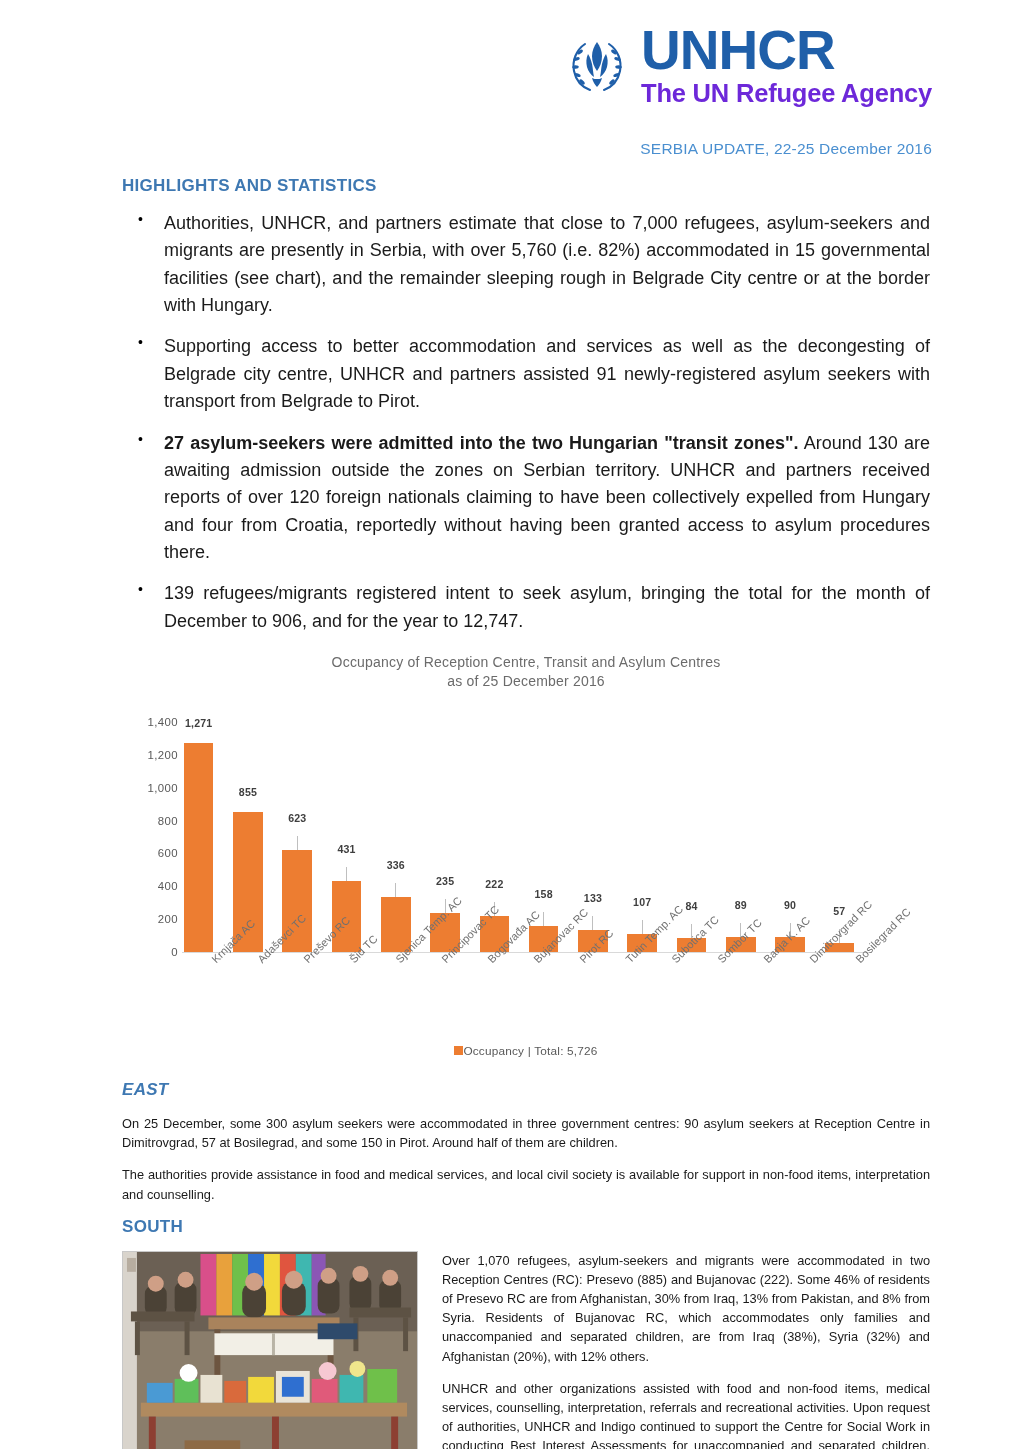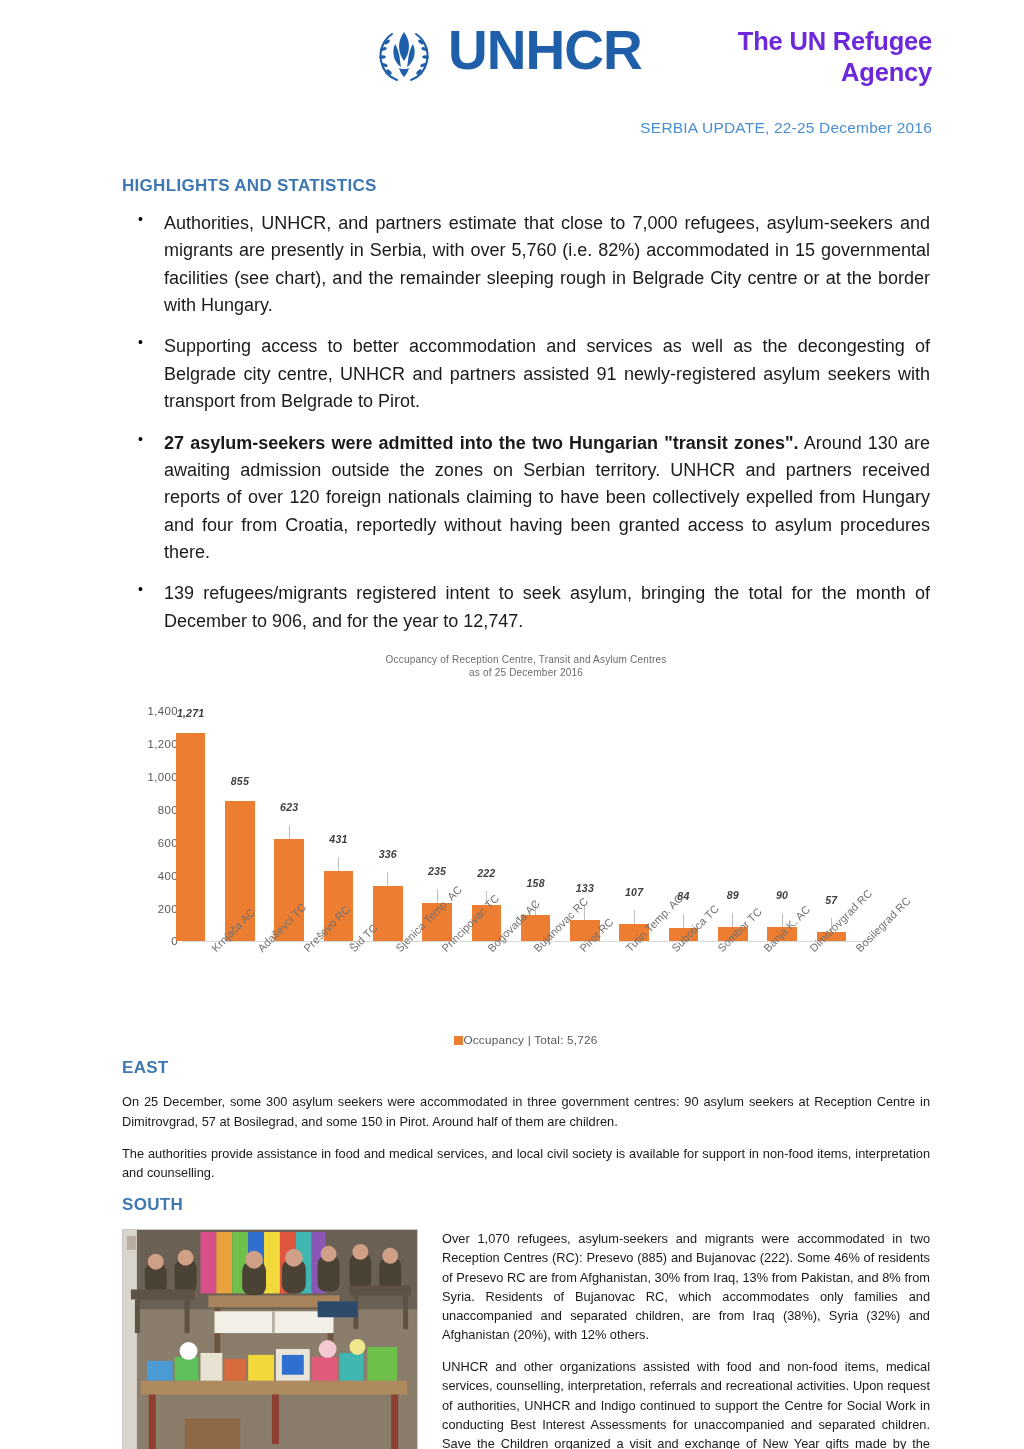--- a/index.html
+++ b/index.html
@@ -11,79 +11,79 @@
     color: #1a1a1a;
     position: relative;
     overflow: hidden;
   }
   .page { position: relative; width: 1024px; height: 1449px; padding: 0; }
 
   
   .header { position: absolute; top: 24px; right: 92px; width: 560px; text-align: right; }
   .logo-row { display: flex; justify-content: flex-end; align-items: center; gap: 12px; }
   .logo-mark { width: 64px; height: 64px; flex: 0 0 auto; }
-  .logo-text { display: flex; flex-direction: row; align-items: flex-start; }
+  .logo-text { display: flex; flex-direction: column; align-items: flex-start; }
   .logo-unhcr {
     font-size: 55px; font-weight: bold; letter-spacing: -1px;
     color: #1F5FA9; line-height: 0.95; font-family: "Liberation Sans", sans-serif;
   }
   .logo-tag {
     font-size: 25.5px; font-weight: bold; color: #6d28d9;
     line-height: 1.2; margin-top: 2px; letter-spacing: -0.2px;
   }
   .header-date {
     margin-top: 31px; font-size: 15.5px; color: #4a8fd0;
     letter-spacing: 0.2px; font-weight: normal;
   }
 
   
   .content { position: absolute; left: 122px; top: 176px; width: 808px; }
 
   h2.section {
     color: #3E78B2; font-size: 17px; font-weight: bold;
     letter-spacing: 0.3px; margin: 0 0 14px 0;
   }
-  h2.section.east { margin-top: 5px; }
+  h2.section.east { margin-top: 16px; font-style: italic; }
 
   ul.bullets { list-style: none; margin: 0; padding: 0; }
   ul.bullets li {
     position: relative; padding-left: 42px; margin-bottom: 14px;
     font-size: 18px; line-height: 1.52; text-align: justify; color: #1a1a1a;
   }
   ul.bullets li::before {
     content: "\2022"; position: absolute; left: 16px; top: -1px;
     font-size: 14px; color: #000;
   }
   .b { font-weight: bold; }
 
   p.para {
     font-size: 12.8px; line-height: 1.5; text-align: justify;
     margin: 0 0 13px 0; color: #1a1a1a;
   }
 
   
   .chart-block { margin: 18px 0 4px 0; }
   .chart-title {
-    text-align: center; color: #6b6b6b; font-size: 10px;
+    text-align: center; color: #6b6b6b; font-size: 14px;
     line-height: 1.32; margin: 0 auto 14px auto; width: 640px;
     letter-spacing: 0.2px;
   }
   .chart-title div { white-space: nowrap; }
   .plot-wrap { position: relative; width: 808px; height: 360px; }
   .yaxis {
     position: absolute; left: 0; top: 18px; width: 56px; height: 230px;
   }
   .ytick {
     position: absolute; right: 0; transform: translateY(-50%);
     font-size: 11.4px; color: #595959; text-align: right; white-space: nowrap;
     letter-spacing: 0.4px;
   }
   .bars {
-    position: absolute; left: 44px; top: 18px; width: 690px; height: 230px;
-    display: flex; align-items: flex-end; justify-content: space-between; font-style: italic;
+    position: absolute; left: 52px; top: 18px; width: 690px; height: 230px;
+    display: flex; align-items: flex-end; justify-content: flex-end;
   }
   .barcol {
     flex: 1 1 0; height: 100%; display: flex; flex-direction: column;
     justify-content: flex-end; align-items: center; position: relative;
   }
   .bar { width: 60%; background: #ED7D31; }
   .barlabel {
     position: absolute; font-size: 10.6px; font-weight: bold; color: #3f3f3f;
     white-space: nowrap; letter-spacing: 0.2px;
   }

